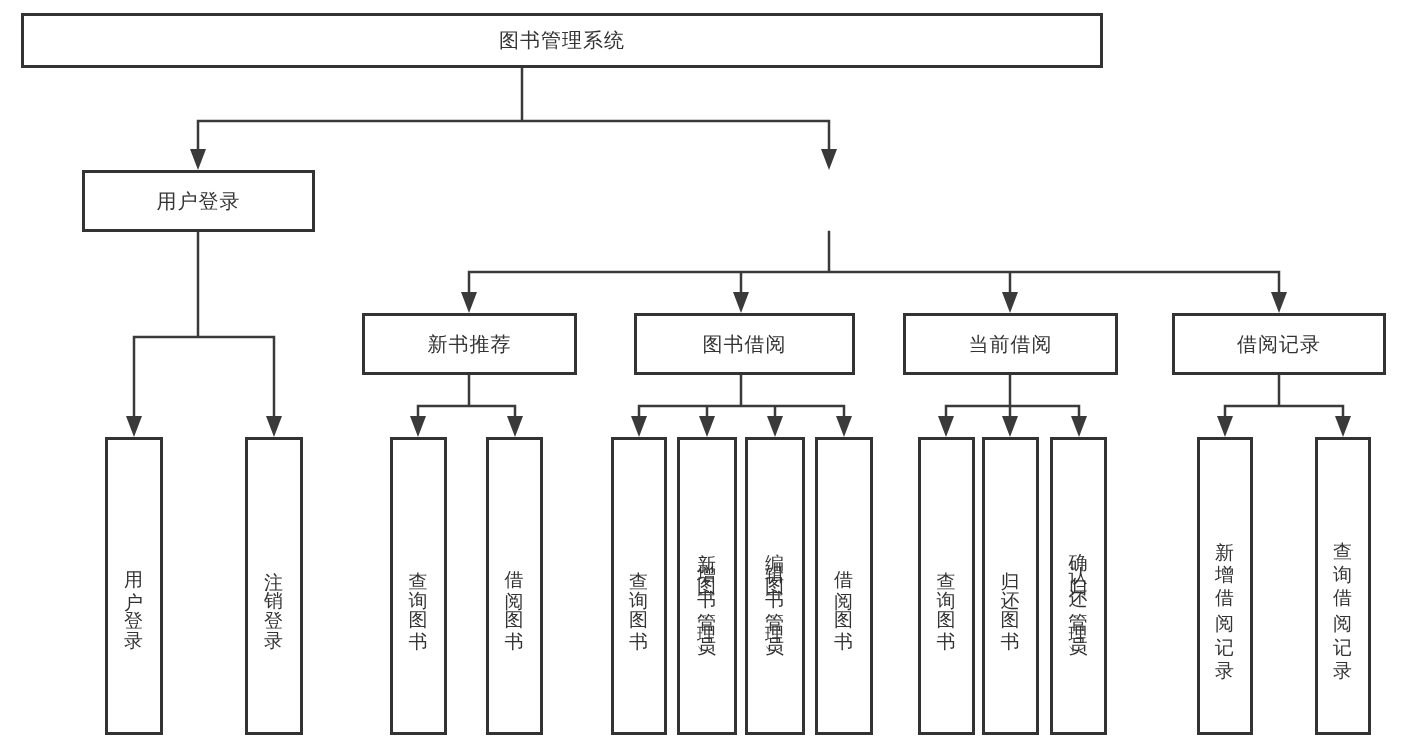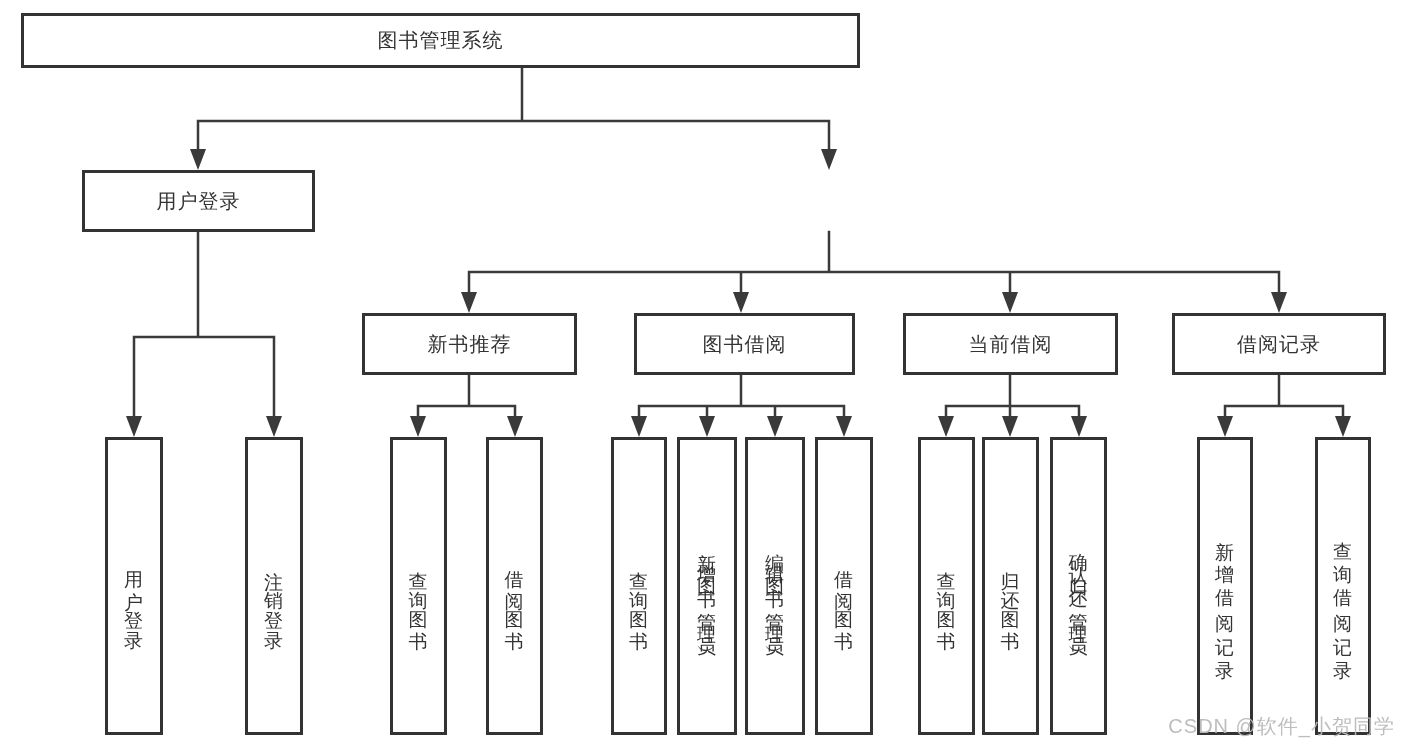--- a/index.html
+++ b/index.html
@@ -74,21 +74,21 @@
              M1002,292 L1018,292 L1010,313 Z M1271,292 L1287,292 L1279,313 Z
              M126,416 L142,416 L134,437 Z M266,416 L282,416 L274,437 Z
              M410,416 L426,416 L418,437 Z M507,416 L523,416 L515,437 Z
              M631,416 L647,416 L639,437 Z M699,416 L715,416 L707,437 Z
              M767,416 L783,416 L775,437 Z M836,416 L852,416 L844,437 Z
              M938,416 L954,416 L946,437 Z M1002,416 L1018,416 L1010,437 Z
              M1071,416 L1087,416 L1079,437 Z
              M1217,416 L1233,416 L1225,437 Z M1335,416 L1351,416 L1343,437 Z" fill="#3a3a3a" stroke="none"></path>
   </svg>
 
-  <div class="node" style="left:21px; top:13px; width:839px; height:55px;">
+  <div class="node" style="left:21px; top:13px; width:1082px; height:55px;">
     <span class="hlabel">图书管理系统</span>
   </div>
 
   <div class="node" style="left:82px; top:170px; width:233px; height:62px;">
     <span class="hlabel">用户登录</span>
   </div>
 
   <div class="node" style="left:362px; top:313px; width:215px; height:62px;">
     <span class="hlabel">新书推荐</span>
   </div>
@@ -139,15 +139,14 @@
     <span class="vlabel ls9">确认归还（管理员）</span>
   </div>
 
   <div class="node leaf" style="left:1197px; width:56px;">
     <span class="vlabel ls6">新增借阅记录</span>
   </div>
   <div class="node leaf" style="left:1315px; width:56px;">
     <span class="vlabel ls6">查询借阅记录</span>
   </div>
 
-  <div id="watermark">CSDN @软件_小贺同学</div>
 
 </div>
 
 </body></html>

